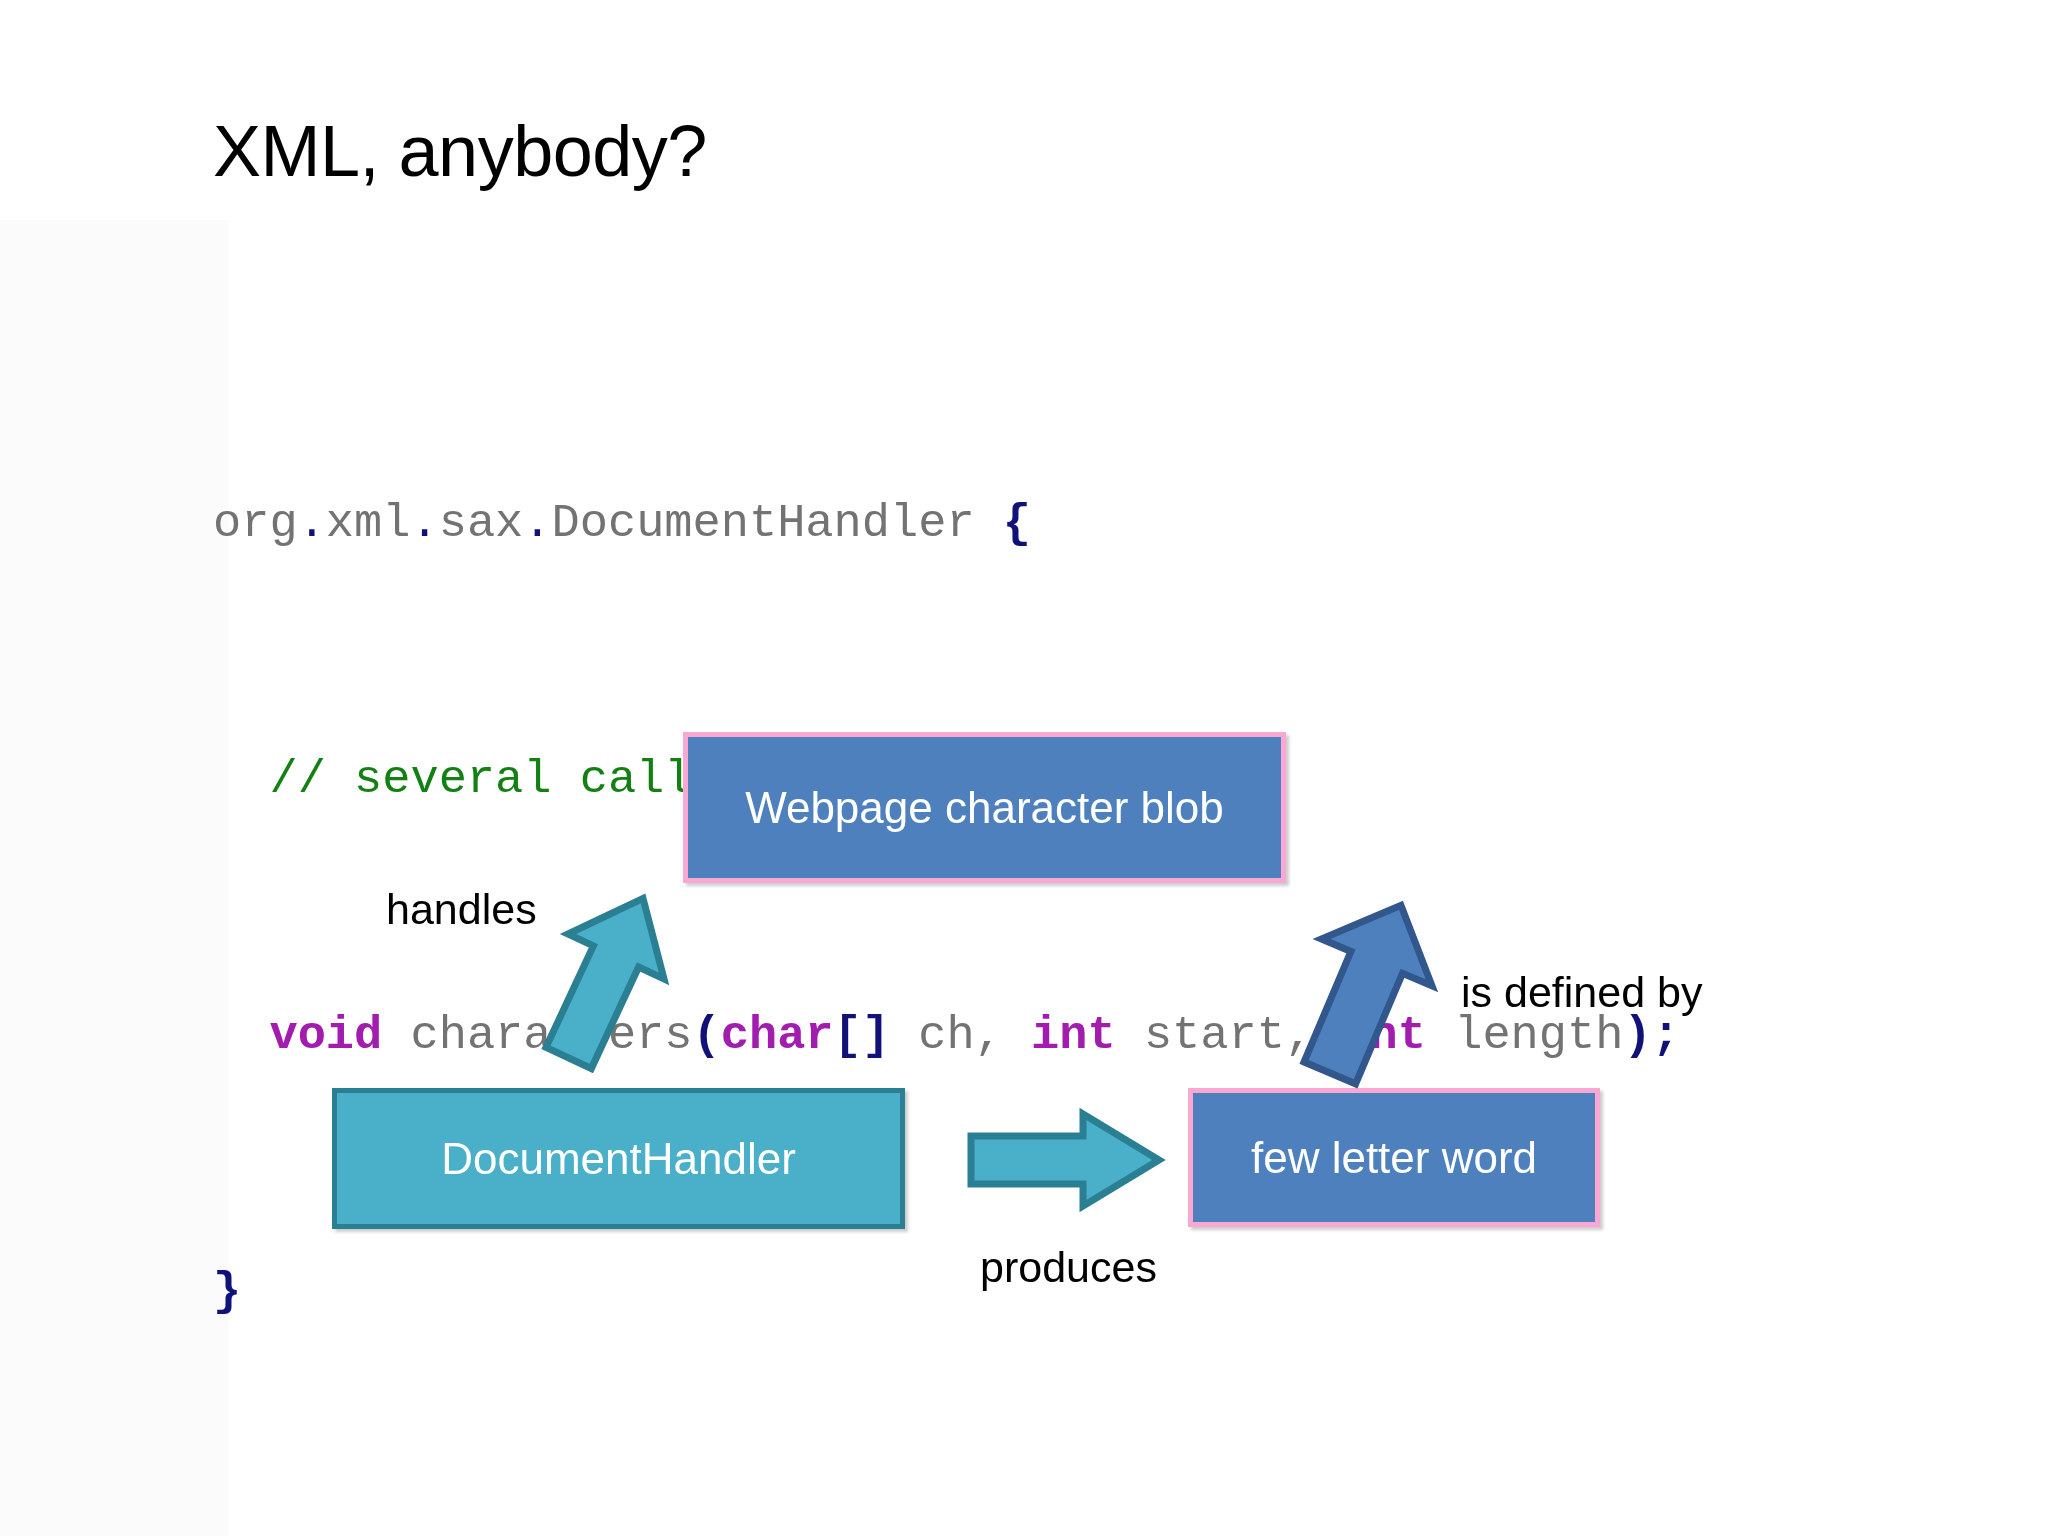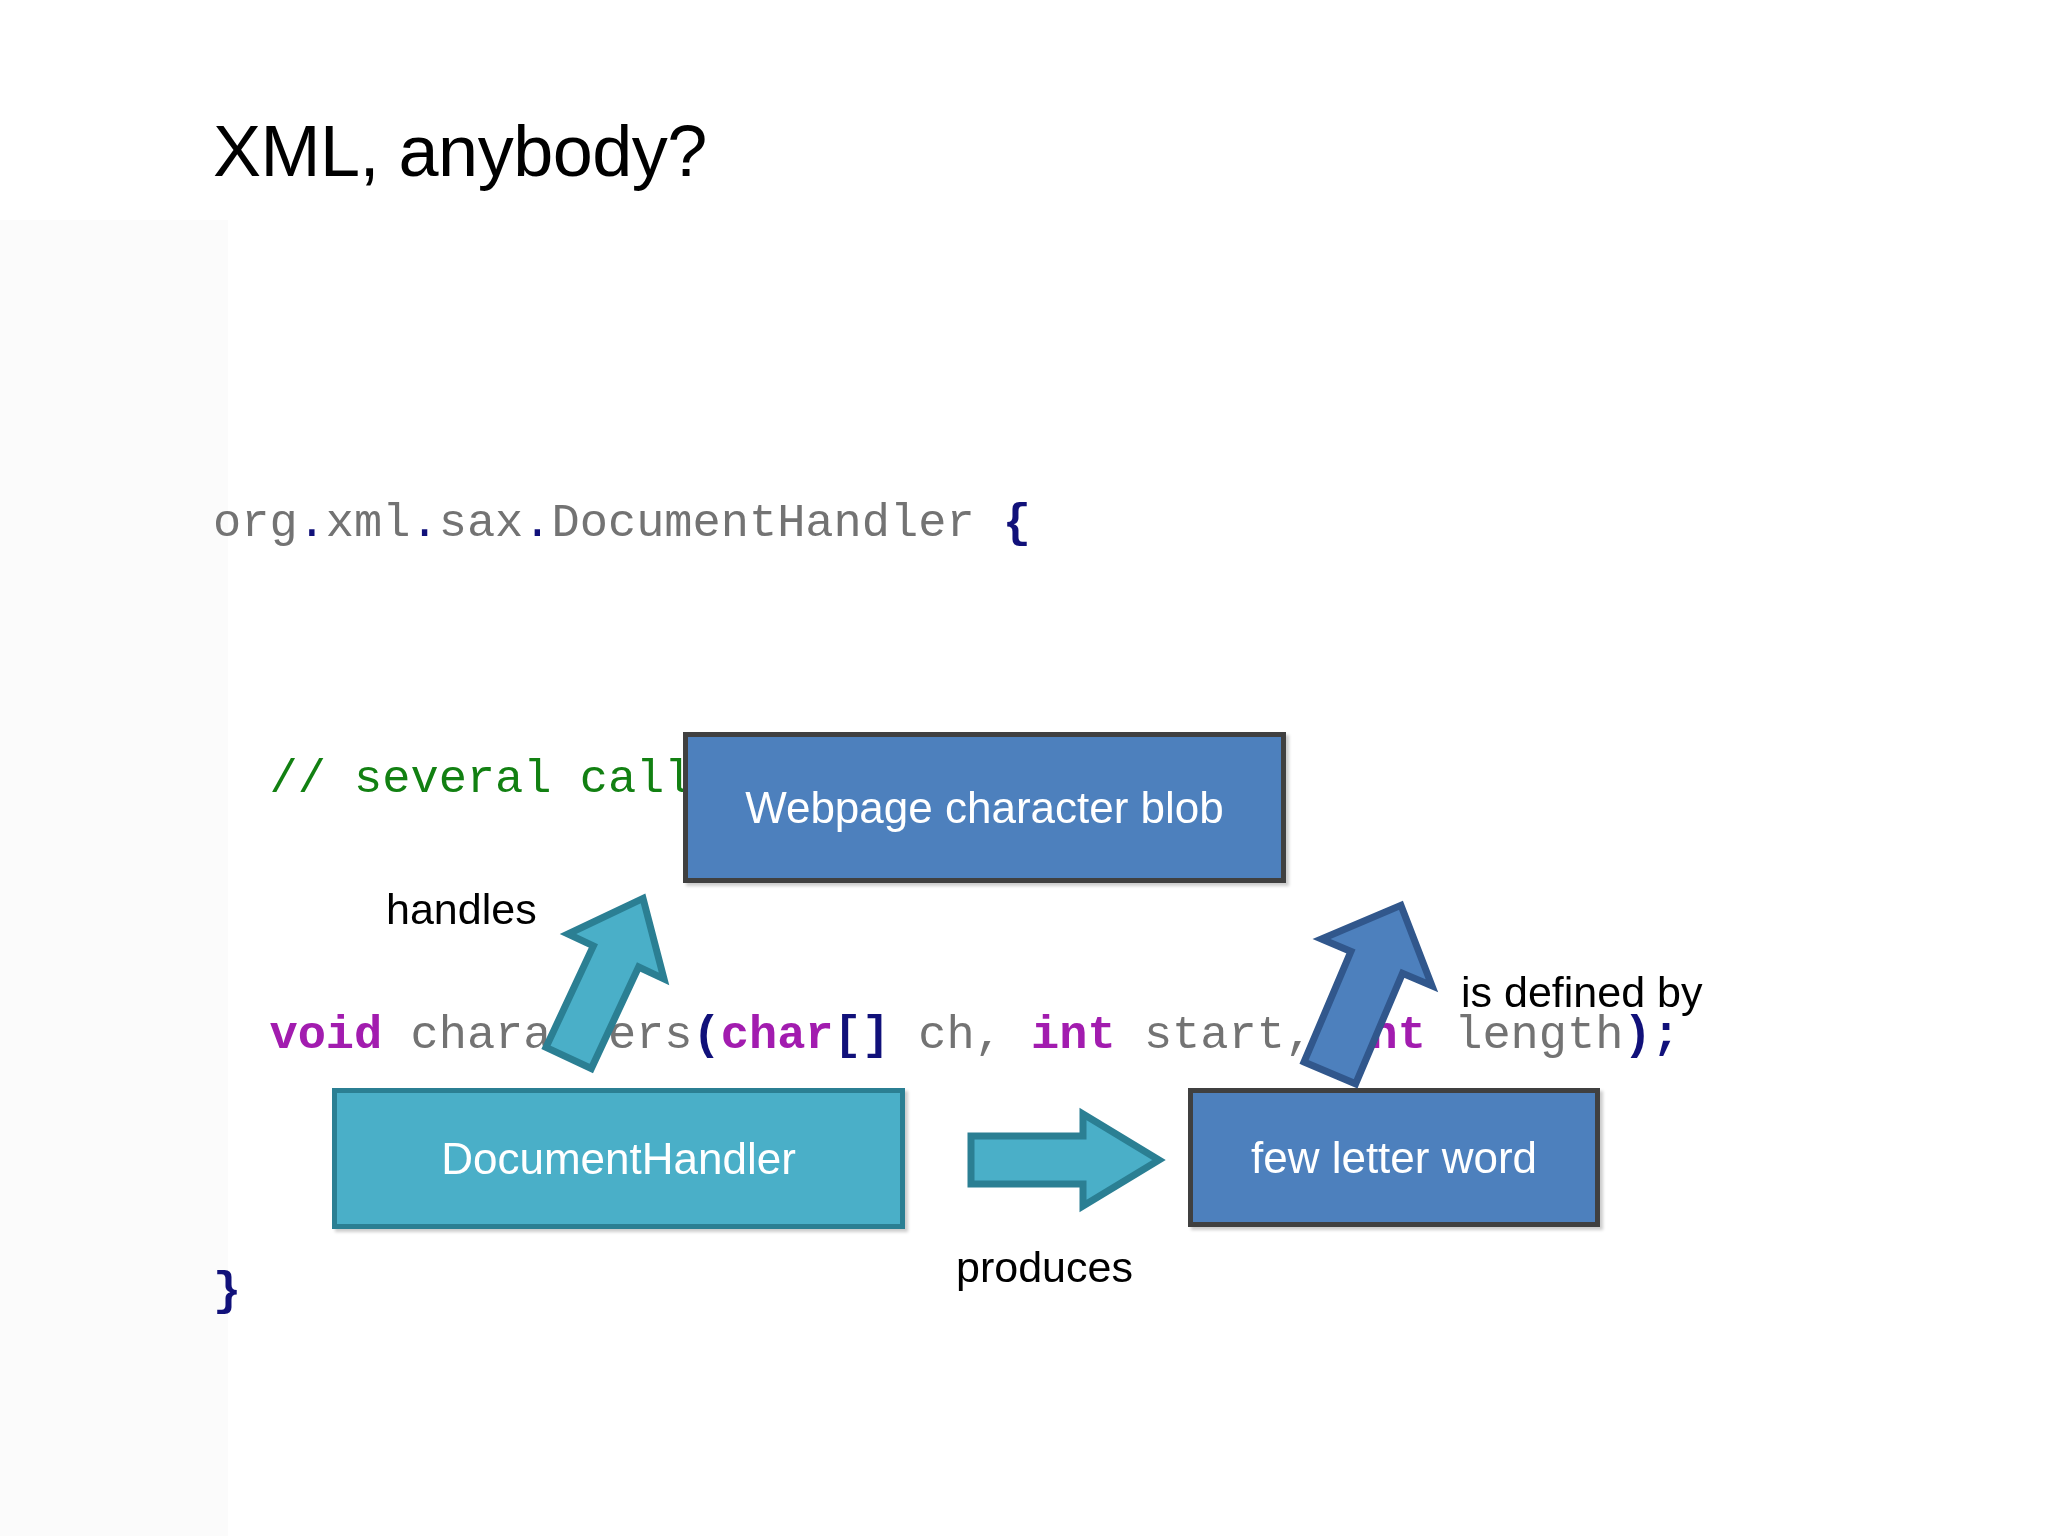--- a/index.html
+++ b/index.html
@@ -71,21 +71,21 @@
     align-items: center;
     justify-content: center;
     color: #ffffff;
     font-family: "Liberation Sans", sans-serif;
     font-weight: 400;
     text-align: center;
     box-shadow: 3px 3px 3px rgba(0,0,0,0.20);
   }
   .node-blue {
     background: #4d80bd;
-    border: 5px solid #404040;
+    border: 5px solid #f9a8d4;
   }
   .node-teal {
     background: #4aafc8;
     border: 5px solid #2b7f93;
   }
 
   #node-webpage {
     left: 683px;  top: 732px;
     width: 603px; height: 151px;
     font-size: 44px;
@@ -105,21 +105,21 @@
   .edge-label {
     position: absolute;
     color: #000000;
     font-family: "Liberation Sans", sans-serif;
     font-size: 43px;
     font-weight: 400;
     white-space: nowrap;
   }
   #label-handles    { left: 386px;  top: 885px; }
   #label-defined-by { left: 1461px; top: 968px; }
-  #label-produces   { left: 956px;  top: 1243px; }
+  #label-produces   { left: 980px;  top: 1243px; }
 
   
   .arrow-svg { position: absolute; overflow: visible; }
   #arrow-handles    { left: 540px;  top: 880px;  width: 130px; height: 200px; }
   #arrow-definedby  { left: 1290px; top: 890px;  width: 150px; height: 200px; }
   #arrow-produces   { left: 965px;  top: 1110px; width: 200px; height: 100px; }
 </style>
 </head>
 <body>
 

